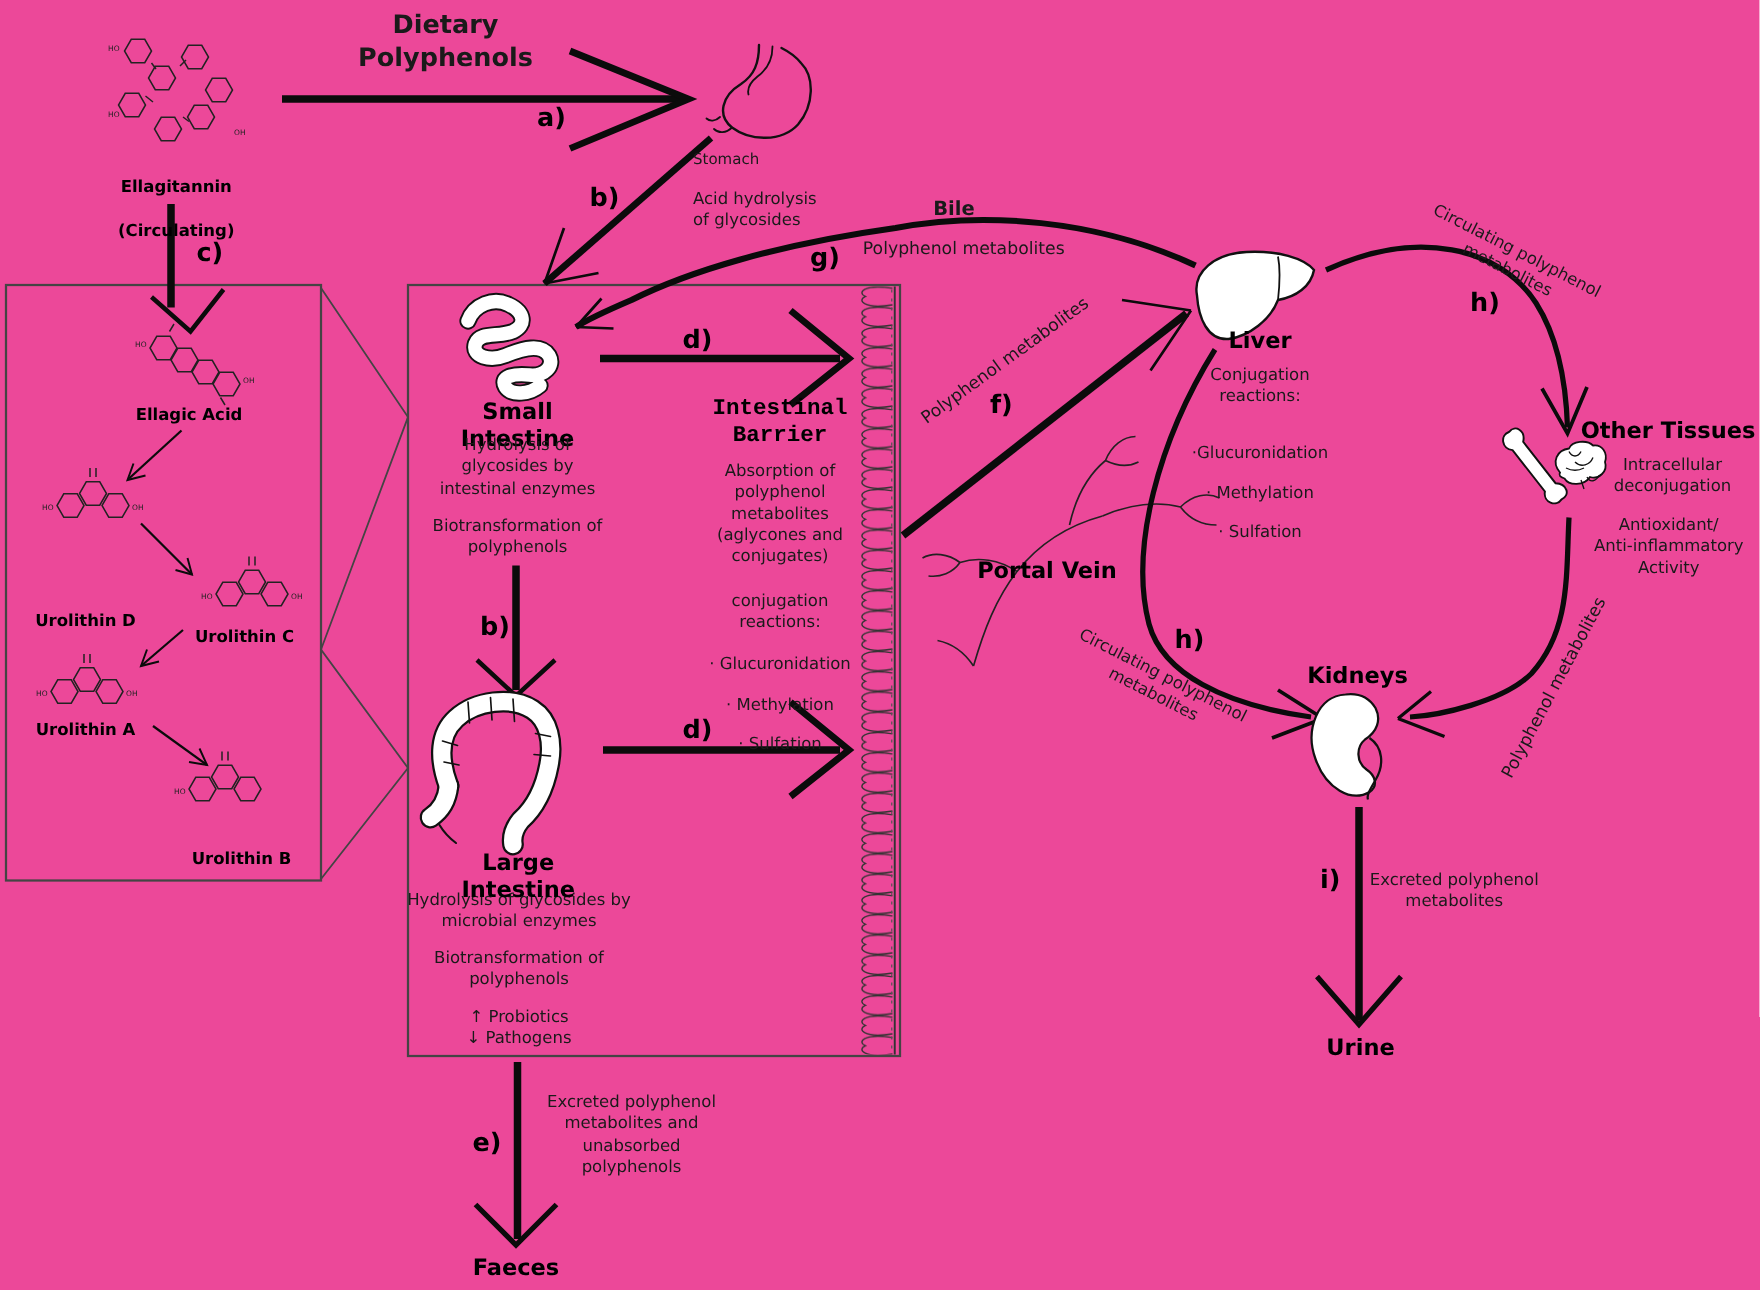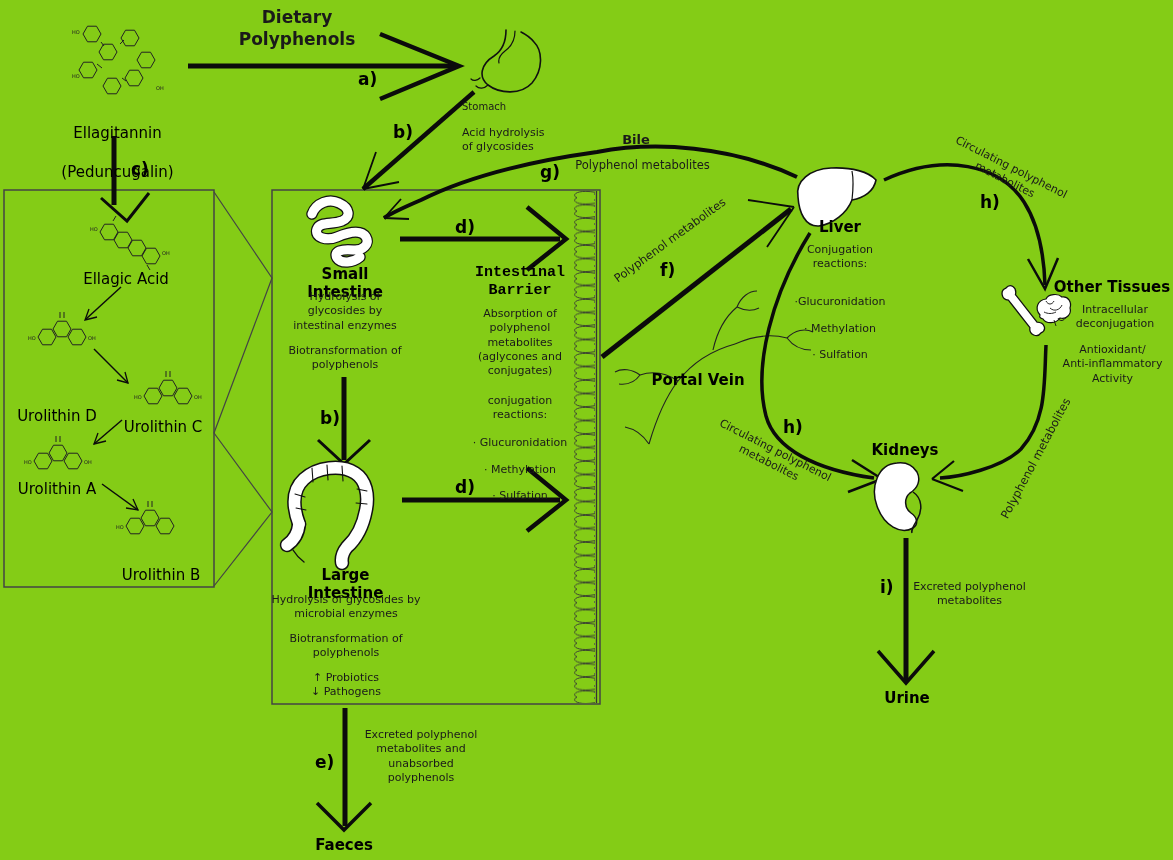--- a/index.html
+++ b/index.html
@@ -1,24 +1,24 @@
 <!DOCTYPE html>
 <html><head>
 <meta charset="utf-8">
 <style>
   html,body{margin:0;padding:0;background:#fff;}
-  .canvas{position:relative;width:1173px;height:860px;background:#84cc16;
+  .canvas{position:relative;width:1173px;height:860px;background:#ec4899;
           font-family:"DejaVu Sans","Liberation Sans",sans-serif;color:#111;overflow:hidden;}
   svg.layer{position:absolute;left:0;top:0;}
   .lbl{position:absolute;text-align:center;white-space:pre-line;line-height:1.3;font-size:11px;color:#1a1a1a;}
   .left{text-align:left;}
   .title{font-weight:bold;}
   .big{font-size:17px;}
   .organ{font-weight:bold;font-size:15px;line-height:1.2;color:#000;}
-  .compound{font-weight:normal;font-size:15px;color:#000;}
+  .compound{font-weight:bold;font-size:11px;color:#000;}
   .step{position:absolute;font-weight:bold;font-size:17px;color:#000;white-space:nowrap;}
   .small2{font-size:11.5px;}
 </style>
 </head>
 <body>
 
 <div class="canvas">
 
 <svg class="layer" width="1173" height="860" viewBox="0 0 1173 860">
   <defs>
@@ -211,21 +211,21 @@
       <path d="M-2,-14 L-2,-20 M2,-14 L2,-20"></path>
       <text x="-34" y="8" font-size="5" stroke="none" fill="#222">HO</text>
     </g>
   </g>
 </svg>
 
 <div class="lbl title big" style="left:207px;top:6px;width:180px;">Dietary Polyphenols</div>
 
 <div class="lbl compound" style="left:60px;top:104px;width:115px;">
   <span>Ellagitannin</span><br>
-  <span>(Peduncugalin)</span>
+  <span>(Circulating)</span>
 </div>
 
 <div class="step" style="left:358px;top:69px;">a)</div>
 <div class="step" style="left:393px;top:122px;">b)</div>
 <div class="step" style="left:131px;top:159px;">c)</div>
 <div class="step" style="left:540px;top:162px;">g)</div>
 <div class="step" style="left:455px;top:217px;">d)</div>
 <div class="step" style="left:320px;top:408px;">b)</div>
 <div class="step" style="left:455px;top:477px;">d)</div>
 <div class="step" style="left:315px;top:752px;">e)</div>

